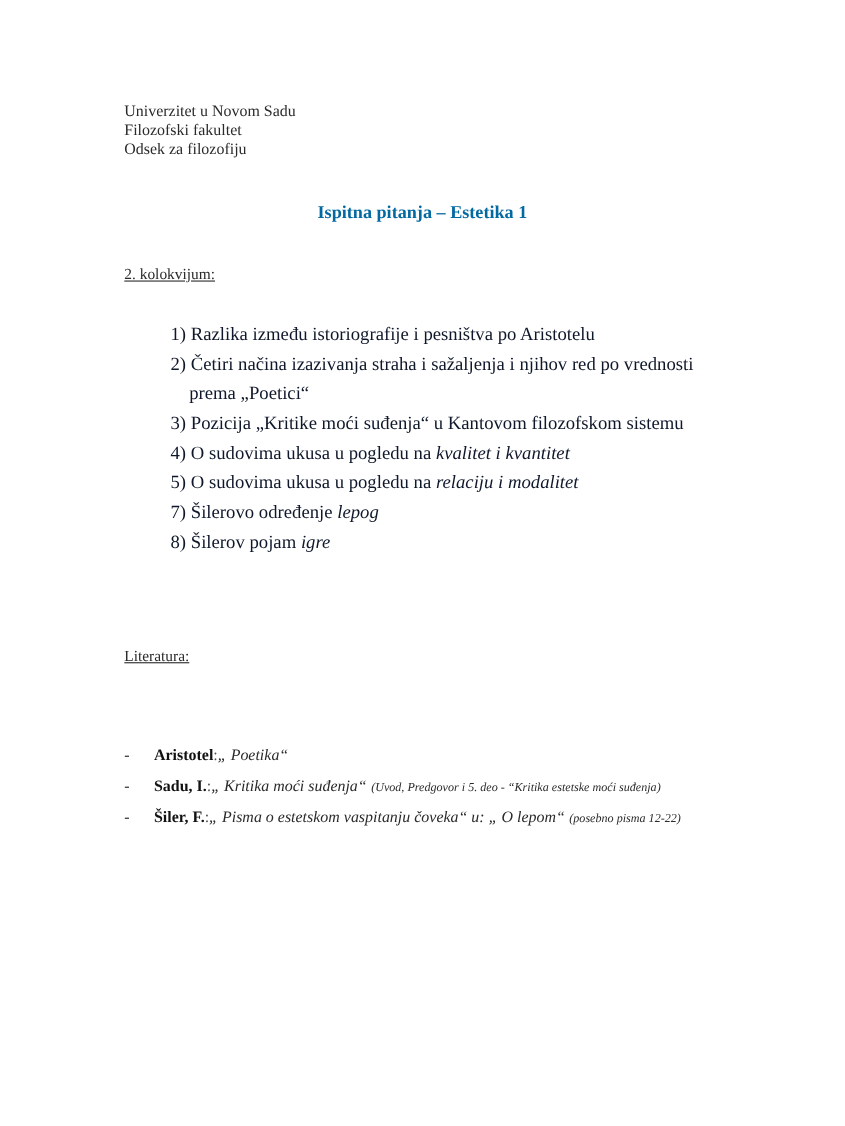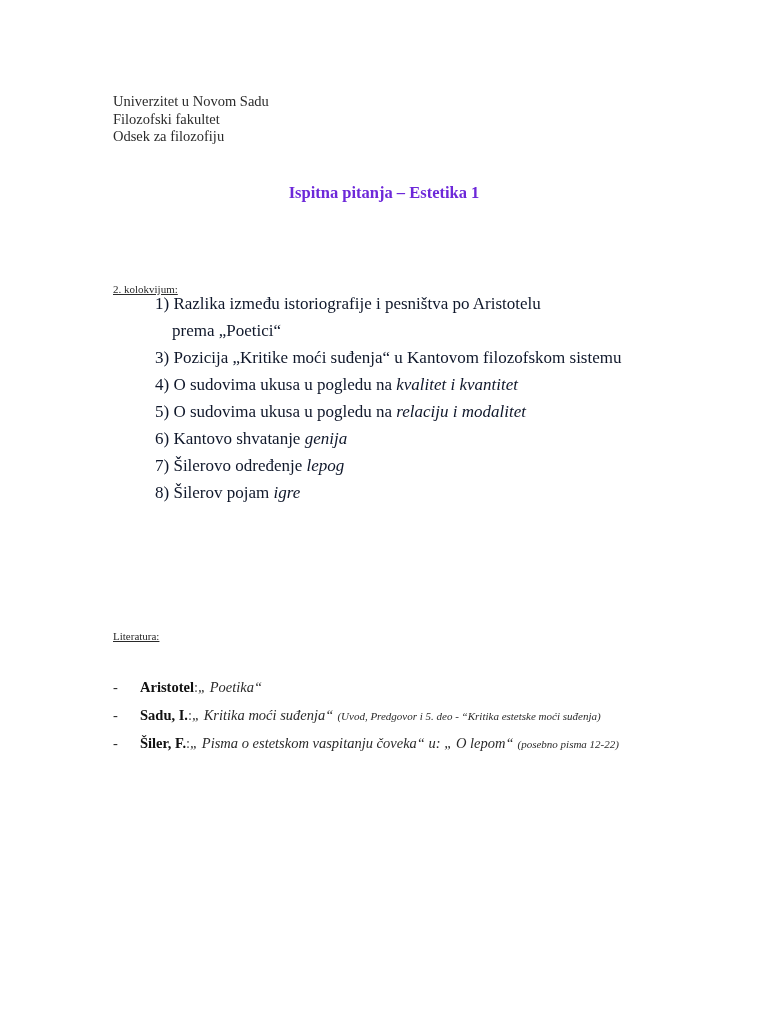--- a/index.html
+++ b/index.html
@@ -30,29 +30,28 @@
       color: #2a2a2a;
     }
     .header-block div { white-space: nowrap; }
     .doc-title {
       position: absolute;
       left: 0; width: 768px;
       top: 183px;
       text-align: center;
       font-weight: bold;
       font-size: 16.5px;
-      color: #6d28d9;
+      color: #0369a1;
     }
     .section-heading {
       position: absolute;
       left: 113px;
-      font-size: 11px;
+      font-size: 14px;
       text-decoration: underline;
       color: #2a2a2a;
-      margin-top: 40px;
     }
     .sec-kolok { top: 243px; }
     .sec-lit { top: 590px; text-align: right; }
     .questions {
       position: absolute;
       left: 155px;
       top: 295px;
       margin: 0; padding: 0;
       list-style: none;
       font-size: 17px;
@@ -109,38 +108,38 @@
 
   <div class="doc-title">Ispitna pitanja – Estetika 1</div>
 
   <div class="section-heading sec-kolok">2. kolokvijum:</div>
 
   <ul class="questions">
     <li>
       <span>1)</span>
       <span>Razlika između istoriografije i pesništva po Aristotelu</span>
     </li>
+    <li>
+      <span>2)</span>
+      <span>Četiri načina izazivanja straha i sažaljenja i njihov red po vrednosti</span>
+    </li>
     <li class="cont">
       <span>prema „Poetici“</span>
     </li>
     <li>
       <span>3)</span>
       <span>Pozicija „Kritike moći suđenja“ u Kantovom filozofskom sistemu</span>
     </li>
     <li>
       <span>4)</span>
       <span>O sudovima ukusa u pogledu na </span><em>kvalitet i kvantitet</em>
     </li>
     <li>
       <span>5)</span>
       <span>O sudovima ukusa u pogledu na </span><em>relaciju i modalitet</em>
-    </li>
-    <li>
-      <span>6)</span>
-      <span>Kantovo shvatanje </span><em>genija</em>
     </li>
     <li>
       <span>7)</span>
       <span>Šilerovo određenje </span><em>lepog</em>
     </li>
     <li>
       <span>8)</span>
       <span>Šilerov pojam </span><em>igre</em>
     </li>
   </ul>

